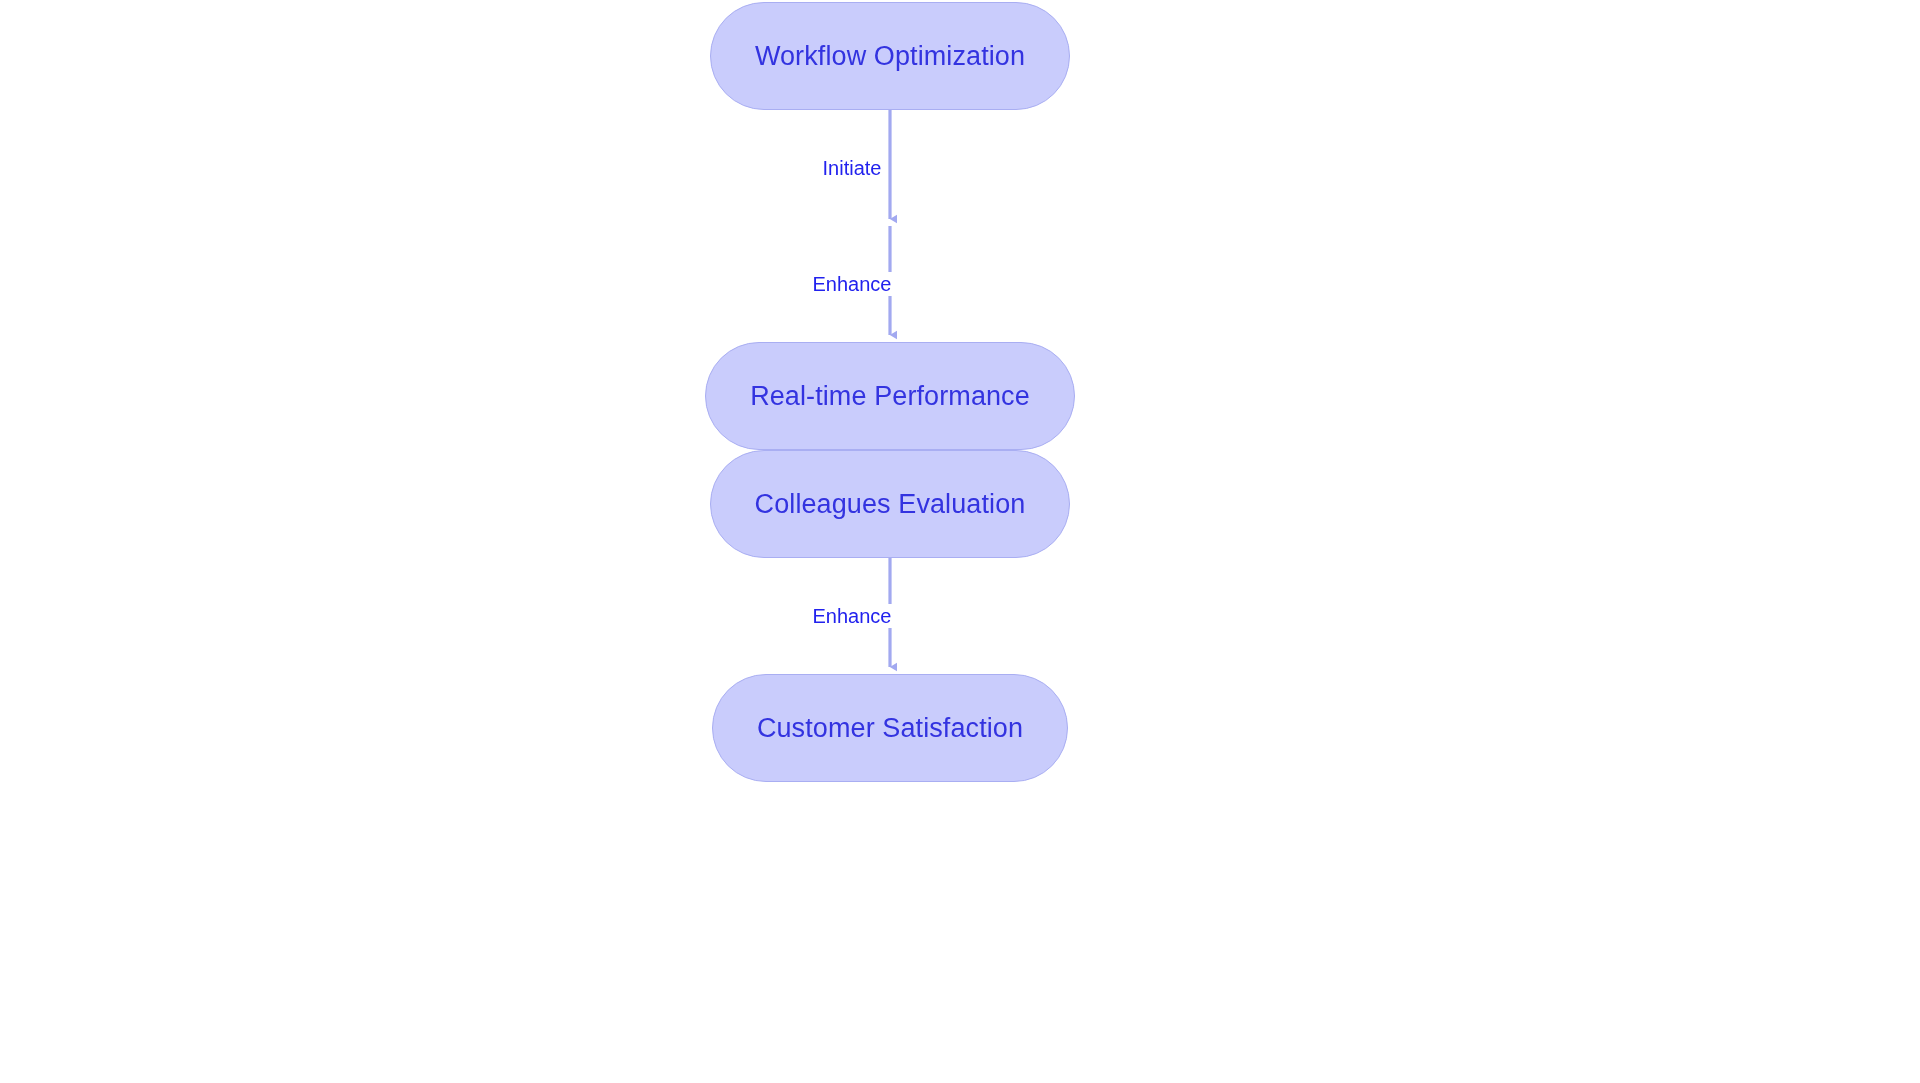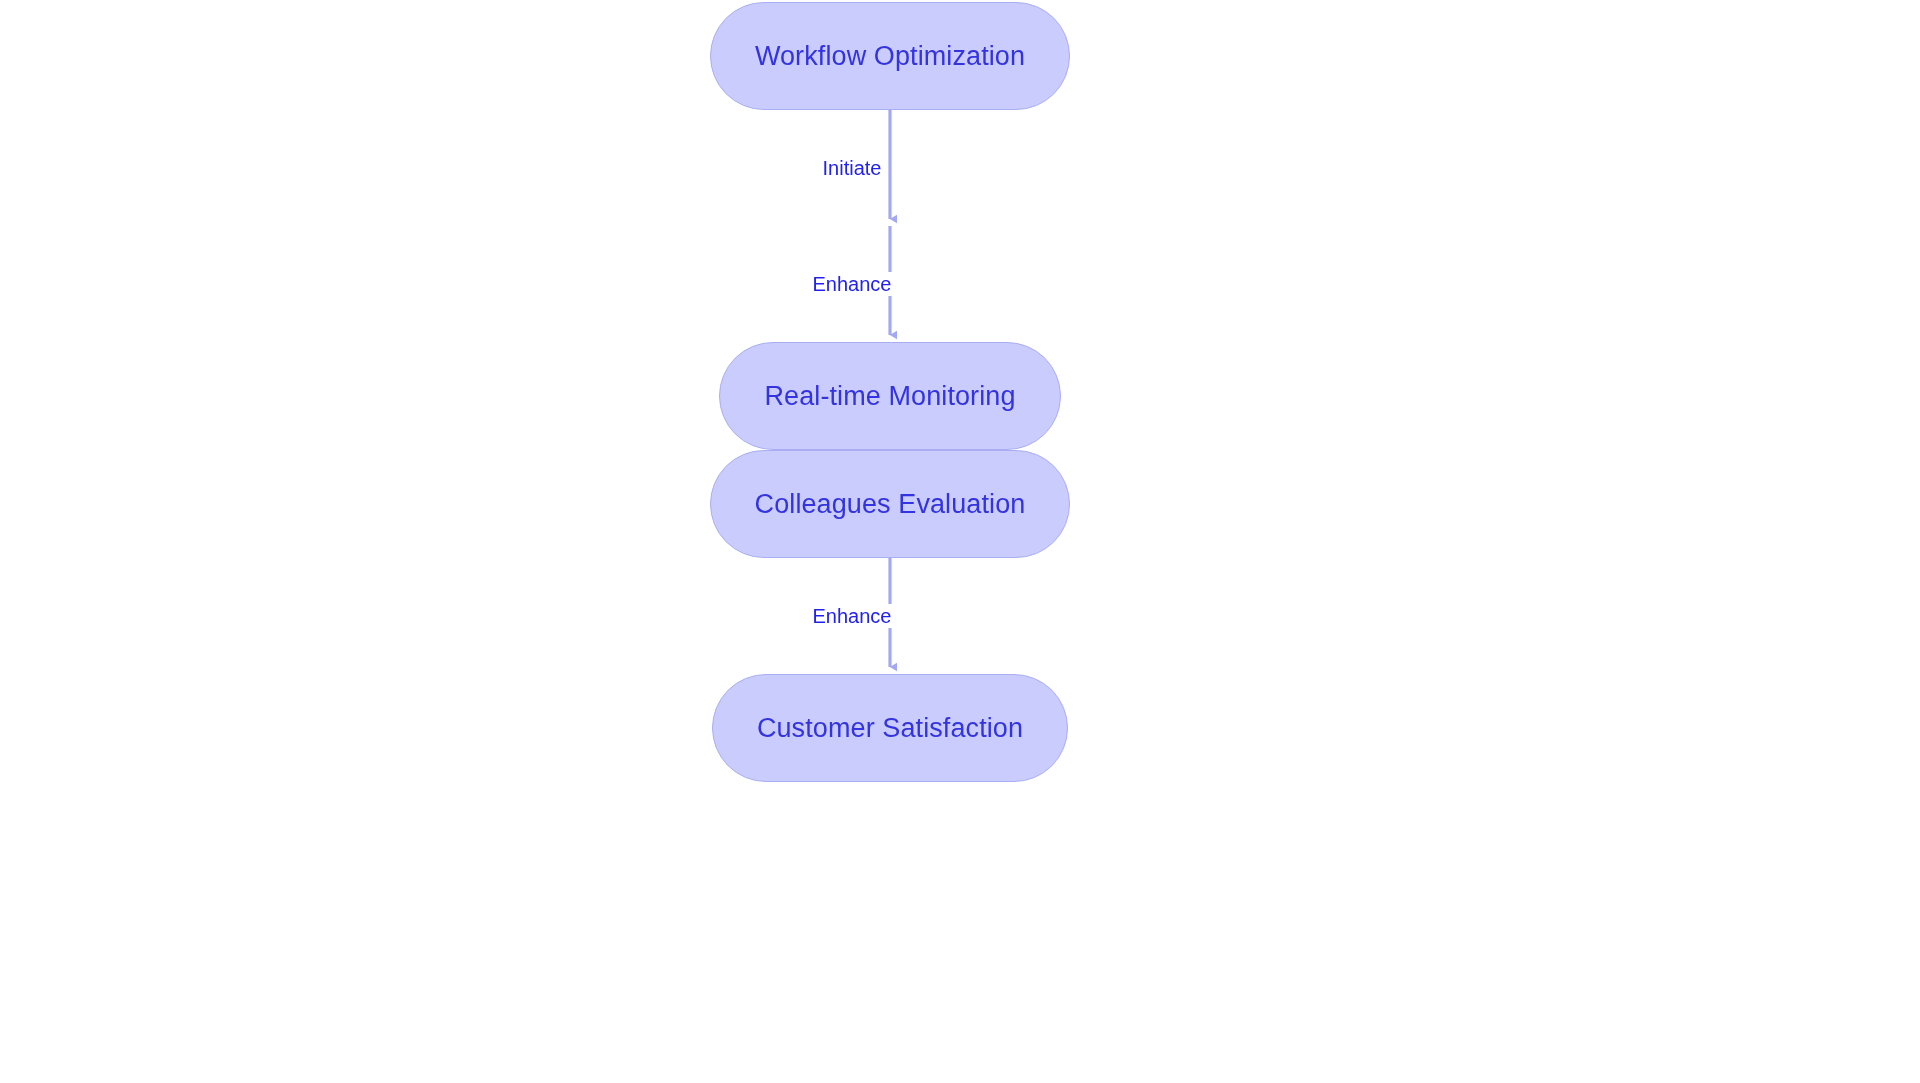--- a/index.html
+++ b/index.html
@@ -114,21 +114,21 @@
           <marker id="ah2" markerWidth="10" markerHeight="8" refX="5" refY="7.4" orient="auto" markerUnits="userSpaceOnUse">
             <path d="M0.5,0 L9.5,0 L5,7.6 Z" fill="#A2A9F0"></path>
           </marker>
         </defs>
         <line x1="180" y1="0" x2="180" y2="109" stroke="#A2A9F0" stroke-width="3.2" marker-end="url(#ah2)"></line>
       </svg>
       <span class="edge-label">Enhance</span>
     </div>
 
     <div class="node">
-      <span class="node-label">Real-time Monitoring</span>
+      <span class="node-label">Real-time Performance</span>
     </div>
 
 
     <div class="node">
       <span class="node-label">Colleagues Evaluation</span>
     </div>
 
     <div class="edge">
       <svg width="360" height="116" viewBox="0 0 360 116" aria-hidden="true">
         <defs>

